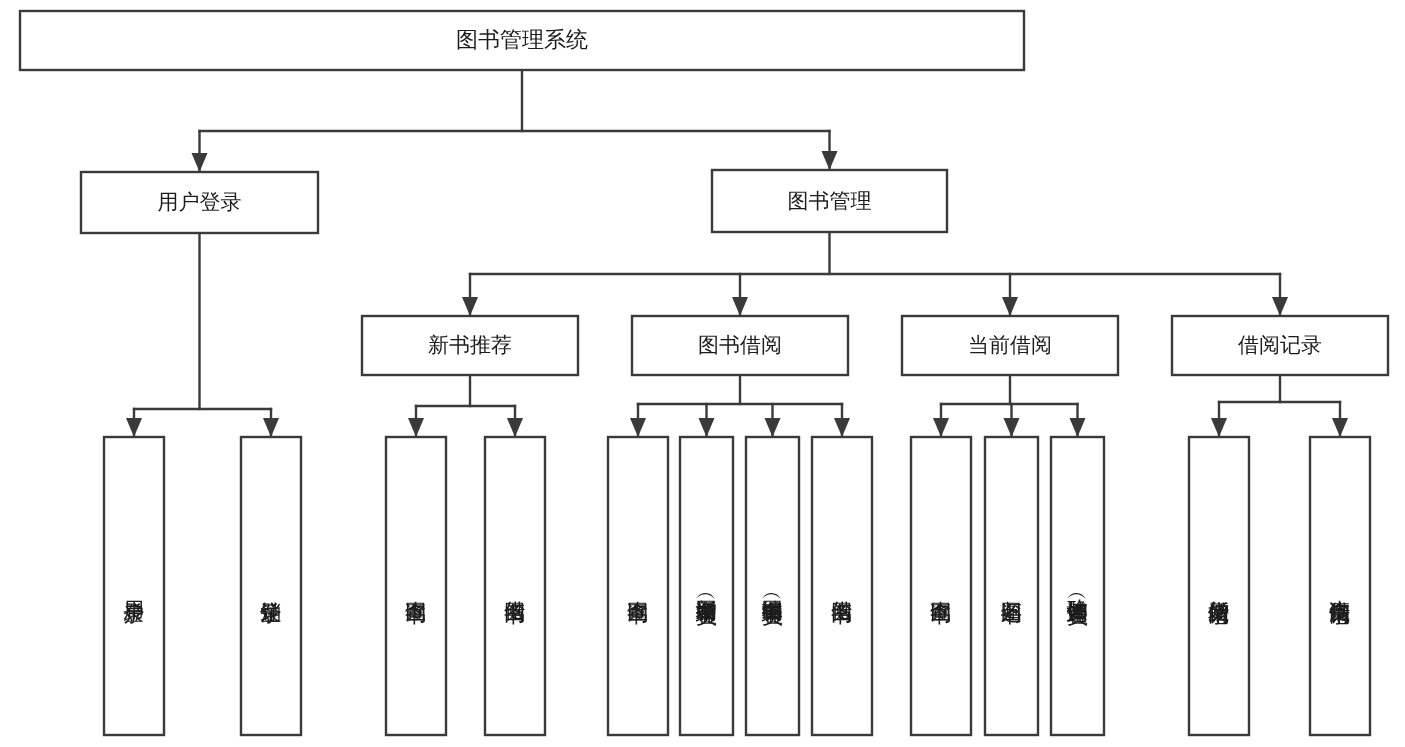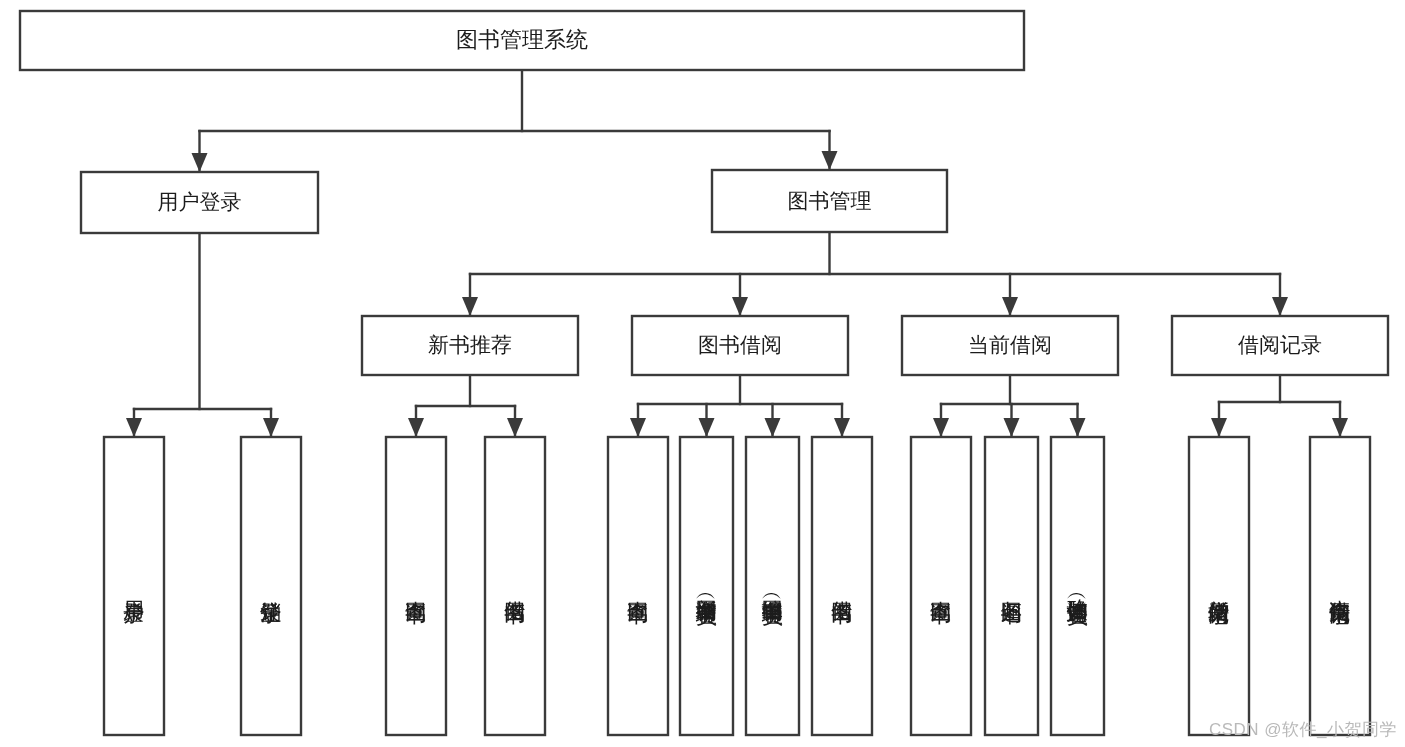--- a/index.html
+++ b/index.html
@@ -182,14 +182,13 @@
       <div class="leaf-label" style="left: 608px; top: 437px; width: 60px; height: 298px;">查询图书</div>
       <div class="leaf-label" style="left: 680px; top: 437px; width: 53px; height: 298px;">新增图书（管理员）</div>
       <div class="leaf-label" style="left: 746px; top: 437px; width: 53px; height: 298px;">编辑图书（管理员）</div>
       <div class="leaf-label" style="left: 812px; top: 437px; width: 60px; height: 298px;">借阅图书</div>
       <div class="leaf-label" style="left: 911px; top: 437px; width: 60px; height: 298px;">查询图书</div>
       <div class="leaf-label" style="left: 985px; top: 437px; width: 53px; height: 298px;">归还图书</div>
       <div class="leaf-label" style="left: 1051px; top: 437px; width: 53px; height: 298px;">确认归还（管理员）</div>
       <div class="leaf-label" style="left: 1189px; top: 437px; width: 60px; height: 298px;">新增借阅记录</div>
       <div class="leaf-label" style="left: 1310px; top: 437px; width: 60px; height: 298px;">查询借阅记录</div>
     </div>
-  <div id="watermark">CSDN @软件_小贺同学</div>
 </div>
 
 </body></html>

